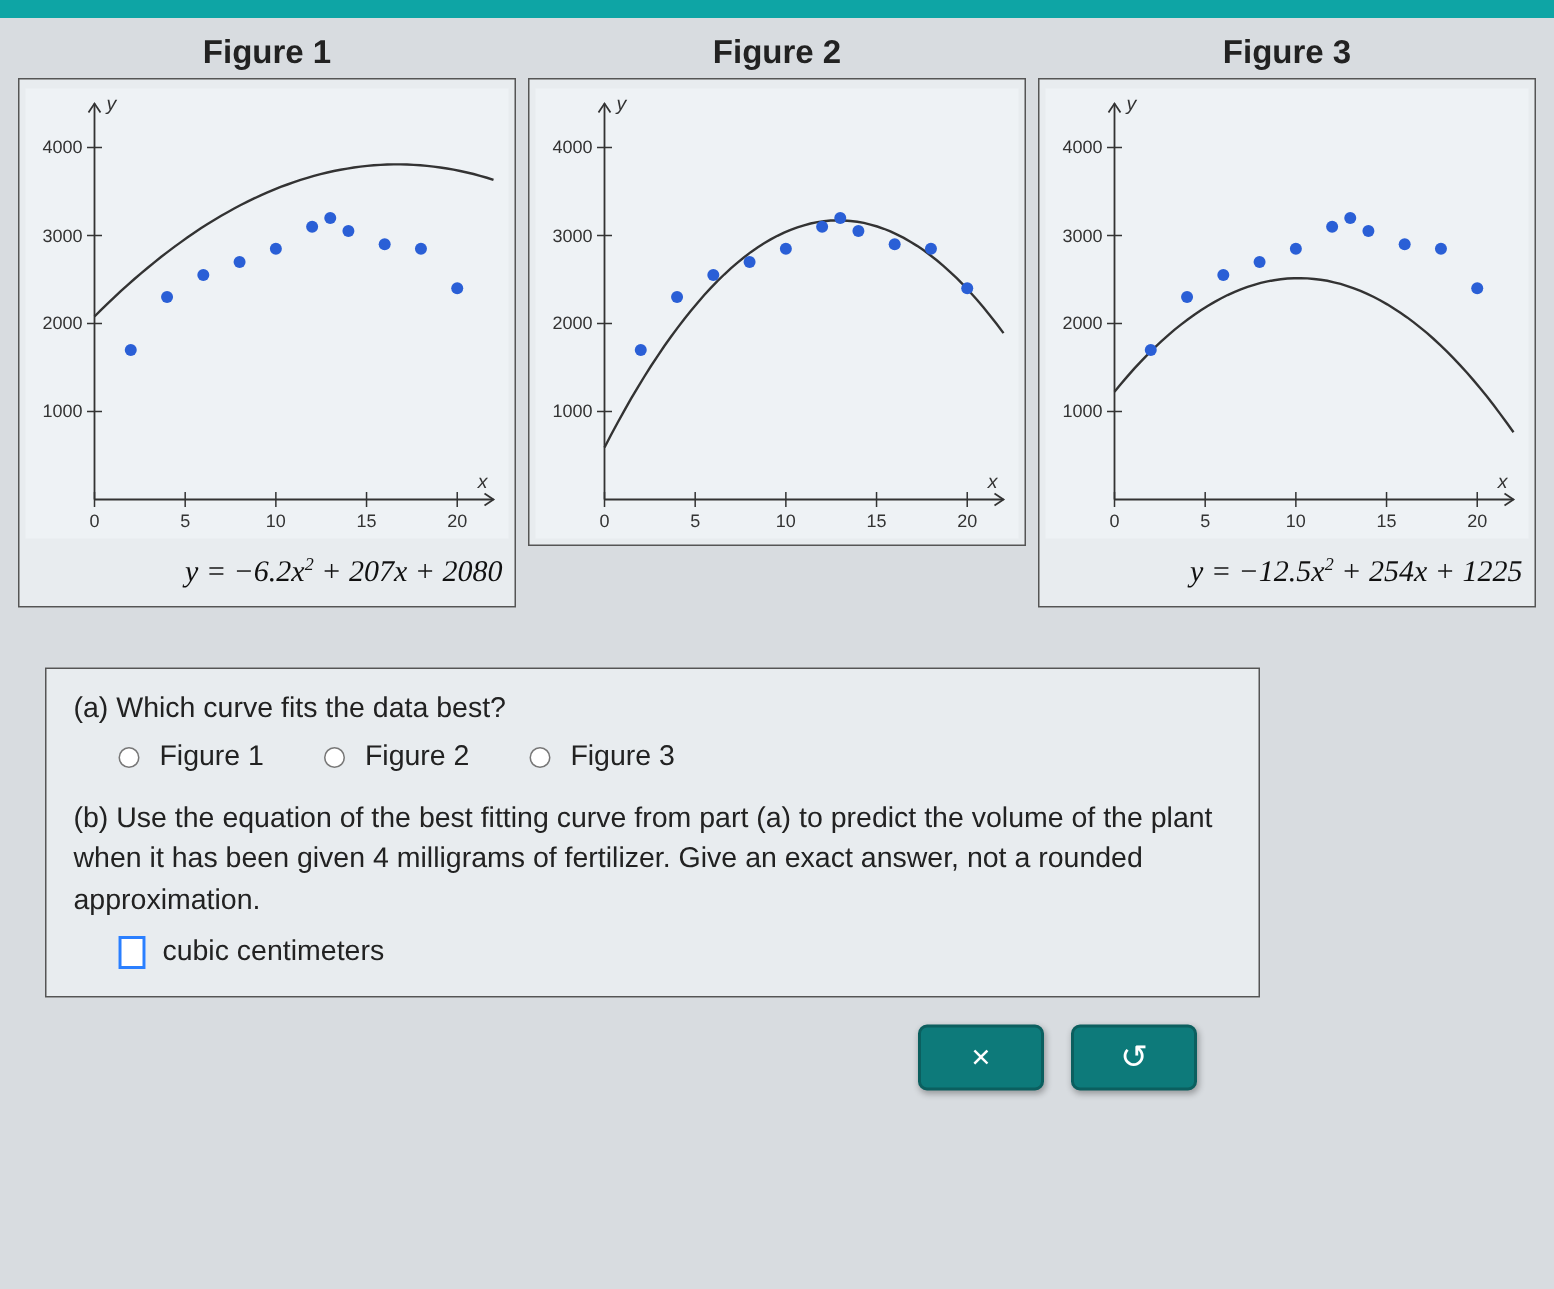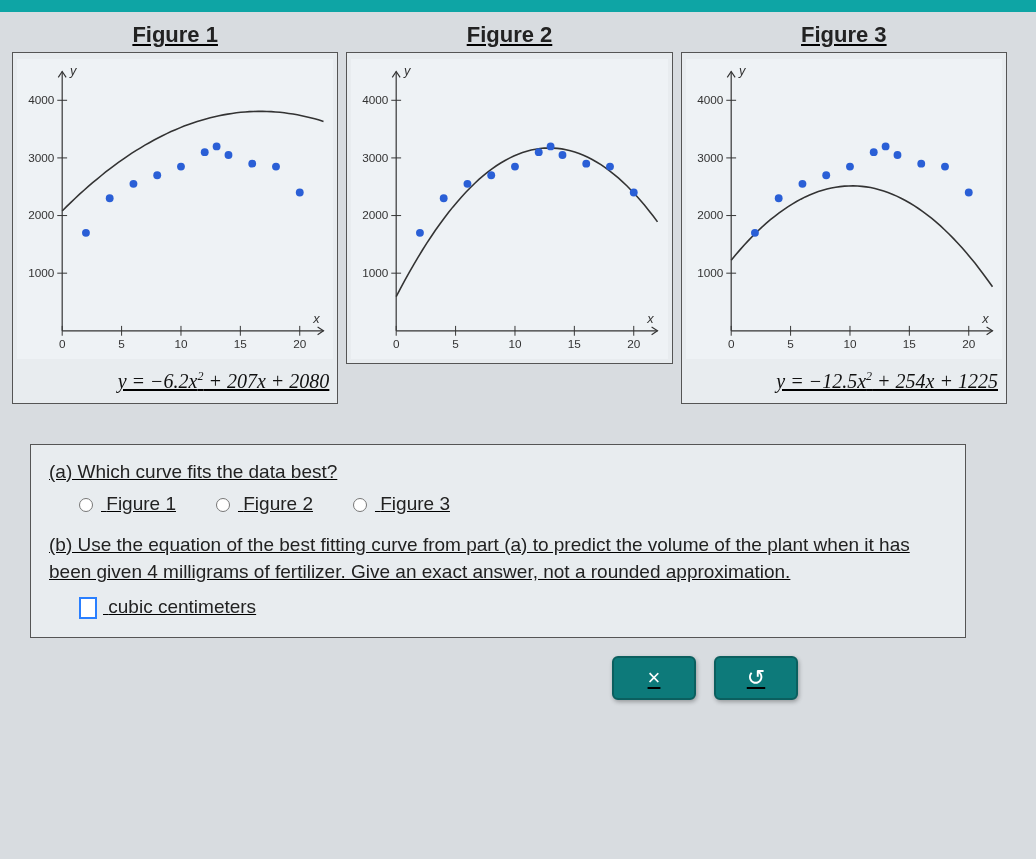--- a/index.html
+++ b/index.html
@@ -4,21 +4,21 @@
 <style>
   * { box-sizing: border-box; margin: 0; padding: 0; }
   body {
     font-family: Arial, sans-serif;
     background: #d8dce0;
     width: 1036px;
     height: 859px;
     overflow: hidden;
   }
   .topbar { height: 12px; background: #0ea5a5; }
-  .content { padding: 10px 29px 0 12px; text-decoration: underline; }
+  .content { padding: 10px 12px 0 12px; }
   .figrow { display: flex; gap: 8px; }
   .figcol { flex: 1 1 0; display: flex; flex-direction: column; align-items: center; }
   .figtitle { font-size: 22px; font-weight: bold; color: #222; margin-bottom: 4px; }
   .panel {
     width: 100%;
     border: 1px solid #555;
     background: #e8ecef;
     padding: 6px 4px 4px 4px;
   }
   .chartbox {
@@ -31,21 +31,21 @@
   .axis { stroke: #333; stroke-width: 1.2; }
   .tick { stroke: #333; stroke-width: 1; }
   .ticklbl { font-size: 12px; fill: #333; font-family: Arial, sans-serif; }
   .axislbl { font-size: 13px; fill: #333; font-style: italic; }
   .pt { fill: #2a5fd6; }
   .curve { stroke: #333; stroke-width: 1.6; fill: none; }
   .eq { font-size: 20px; color: #111; padding: 10px 4px 6px 4px; text-align: right; white-space: nowrap; font-style: italic; font-family: 'Times New Roman', serif;}
   .eq sup { font-size: 12px; }
   .qbox {
     margin: 40px 0 0 18px;
-    width: 936px;
+    width: 810px;
     border: 1px solid #555;
     background: #e8ecef;
     padding: 16px 18px 18px 18px;
     font-size: 19px;
     color: #222;
   }
   .qrow { margin-bottom: 10px; }
   .opts { display: flex; gap: 40px; padding-left: 30px; margin: 10px 0 16px 0; }
   .radio {
     width: 14px; height: 14px; border: 1.5px solid #777; border-radius: 50%;

